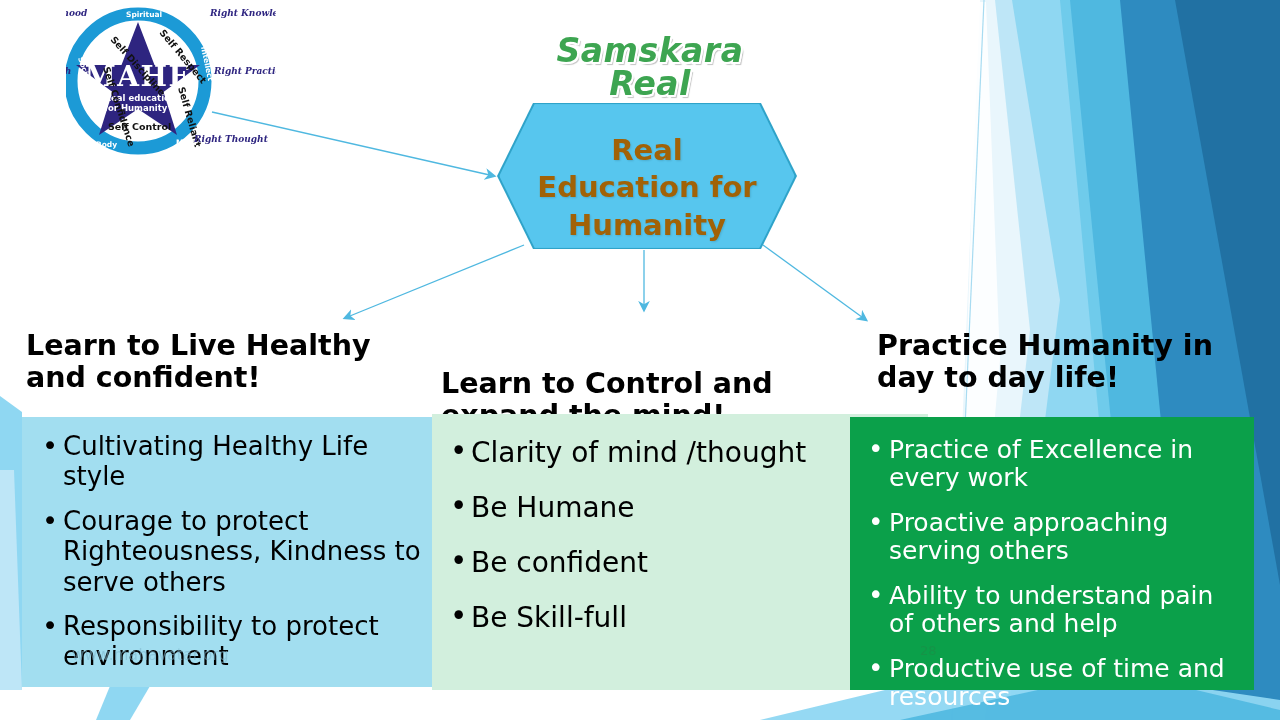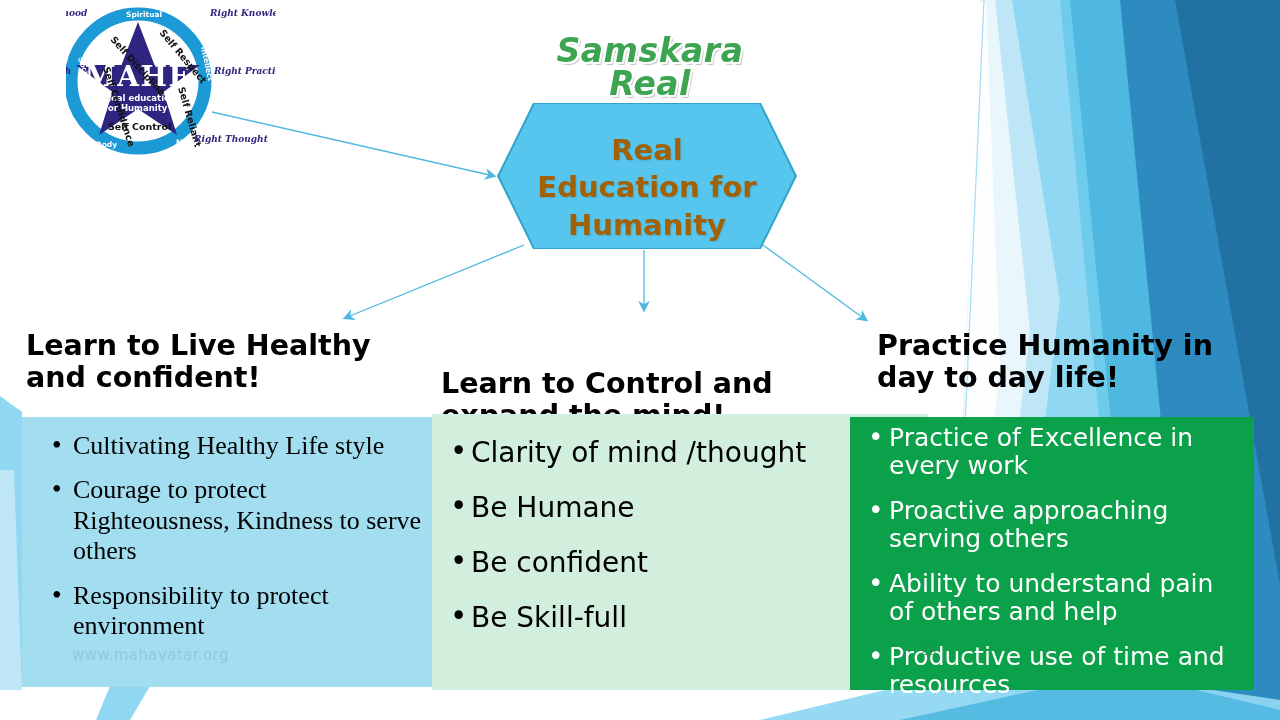--- a/index.html
+++ b/index.html
@@ -87,30 +87,30 @@
     padding-left:27px;
     color:#000000;
   }
   ul.bullets li:before{
     content:"\2022";
     position:absolute;left:6px;top:-1px;
     font-size:1.05em;line-height:inherit;
   }
 
   
-  #box-1 ul{padding:14px 10px 0 24px;font-family:Liberation Serif, serif;}
+  #box-1 ul{padding:14px 10px 0 14px;}
   #box-1 li{font-size:26px;line-height:1.17;margin-bottom:14px;}
 
   
   #box-2 ul{padding:22px 10px 0 12px;}
   #box-2 li{font-size:28px;line-height:1.18;margin-bottom:22px;}
   #box-2 li:before{top:-2px;}
 
   
-  #box-3 ul{padding:7px 10px 0 12px;}
+  #box-3 ul{padding:19px 10px 0 12px;}
   #box-3 li{font-size:25px;line-height:1.12;margin-bottom:17px;color:#ffffff;}
 
   
   #watermark{
     position:absolute;left:72px;top:646px;
     font-size:15px;color:#7EB7CE;opacity:.55;
     letter-spacing:.4px;
     font-family:"DejaVu Sans","Liberation Sans",sans-serif;
     text-align:center;
   }

